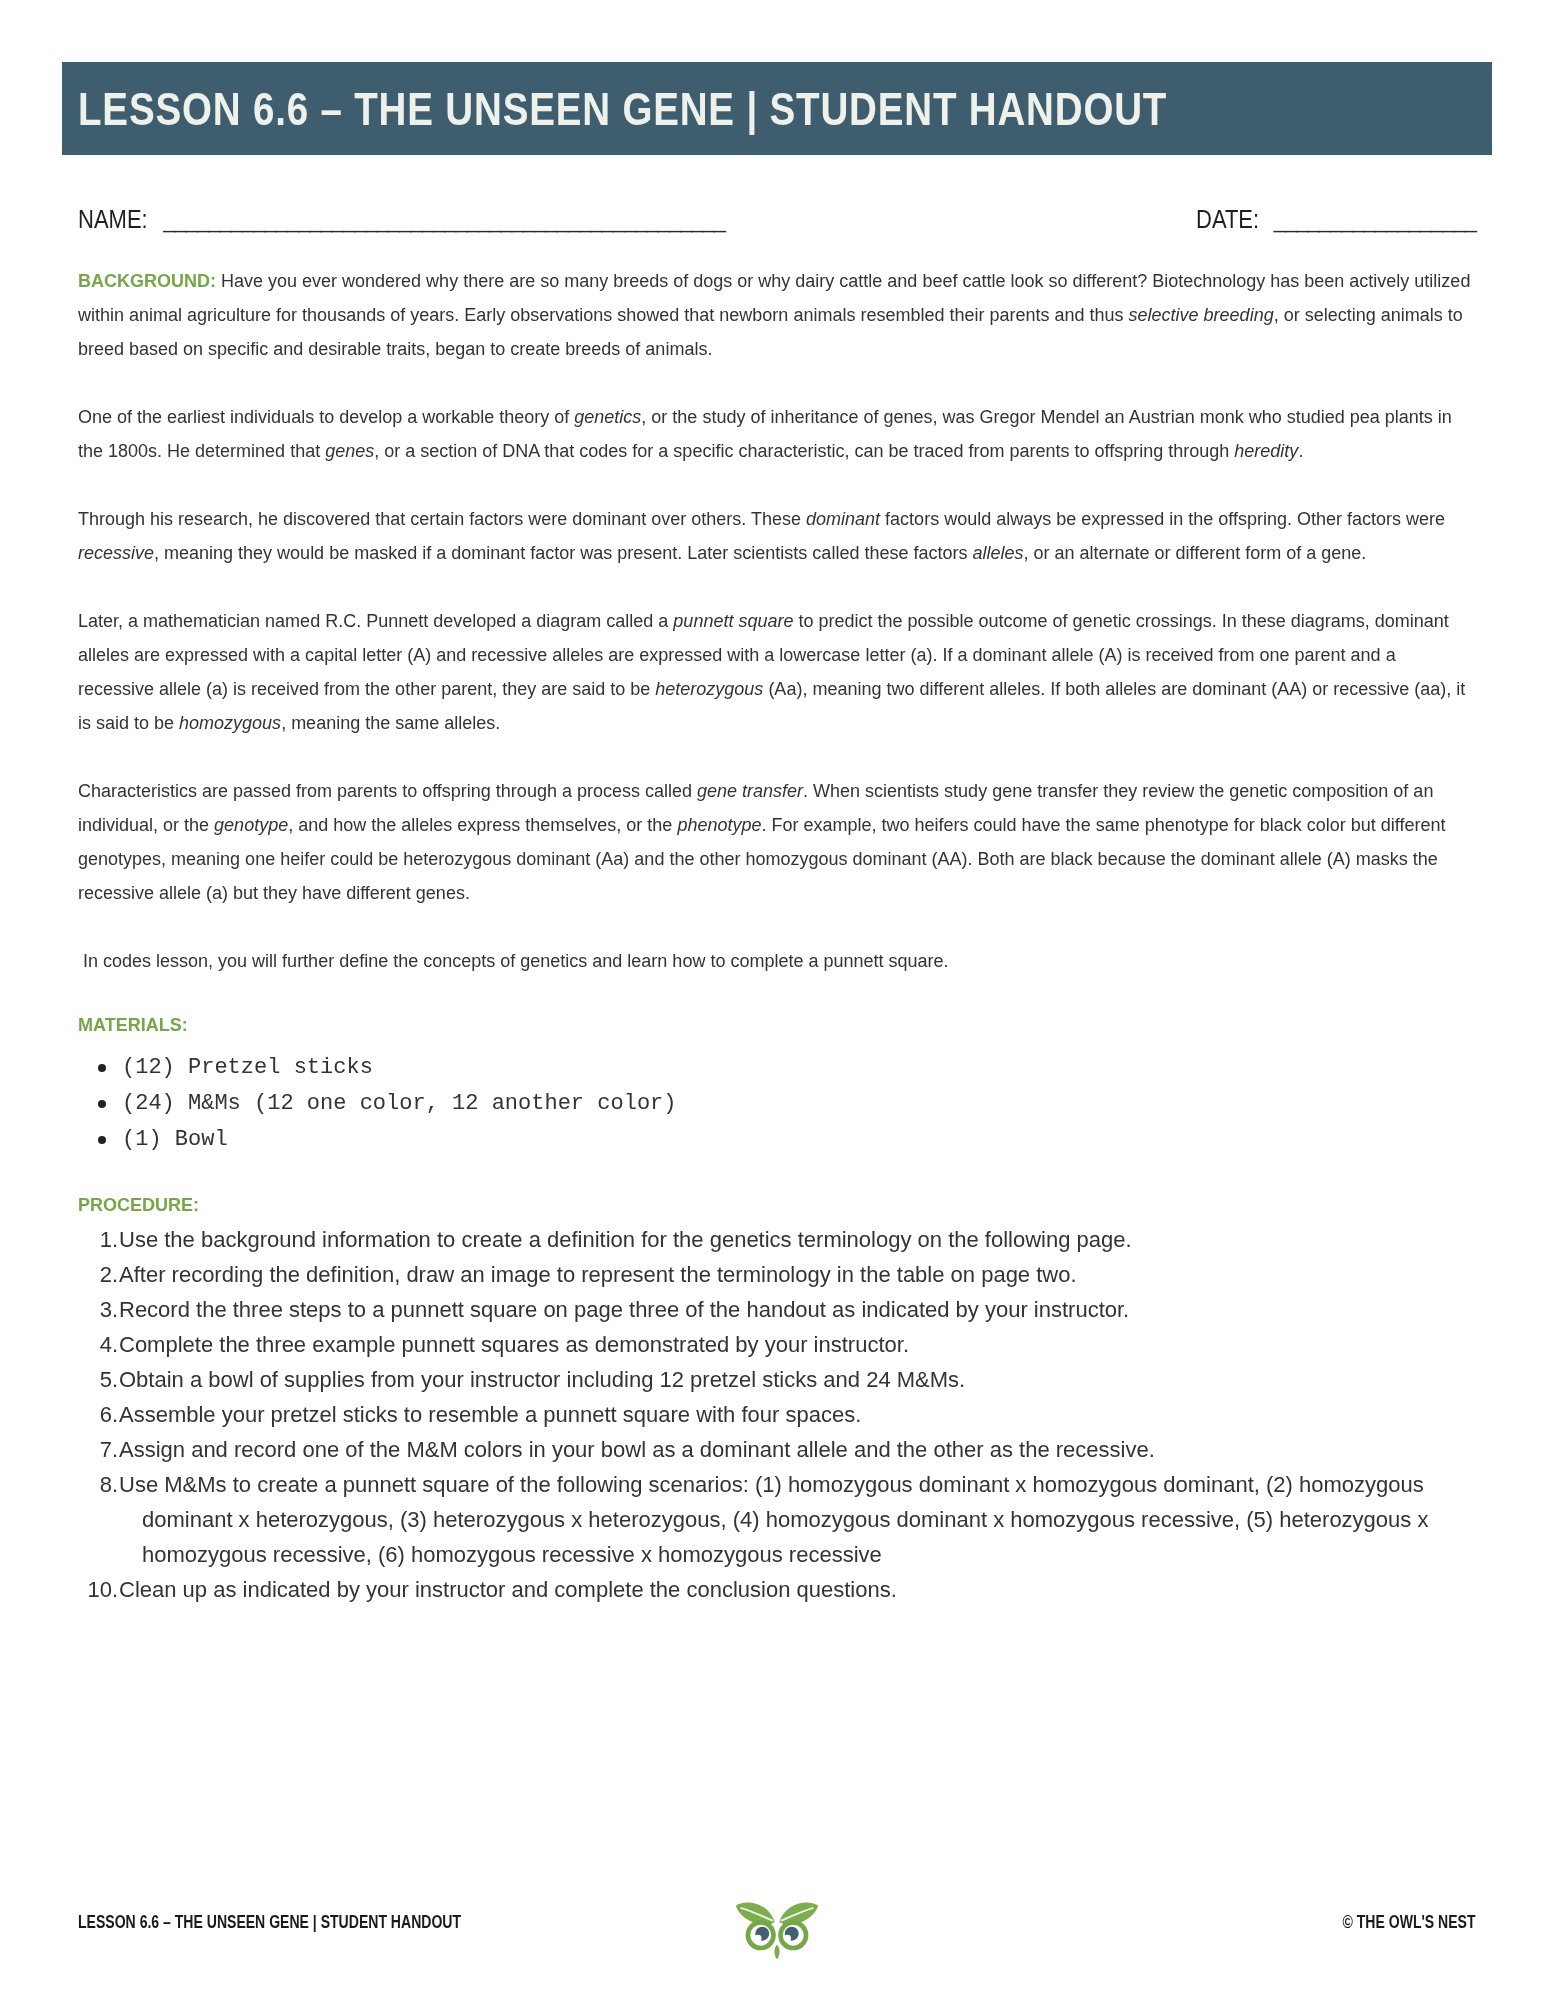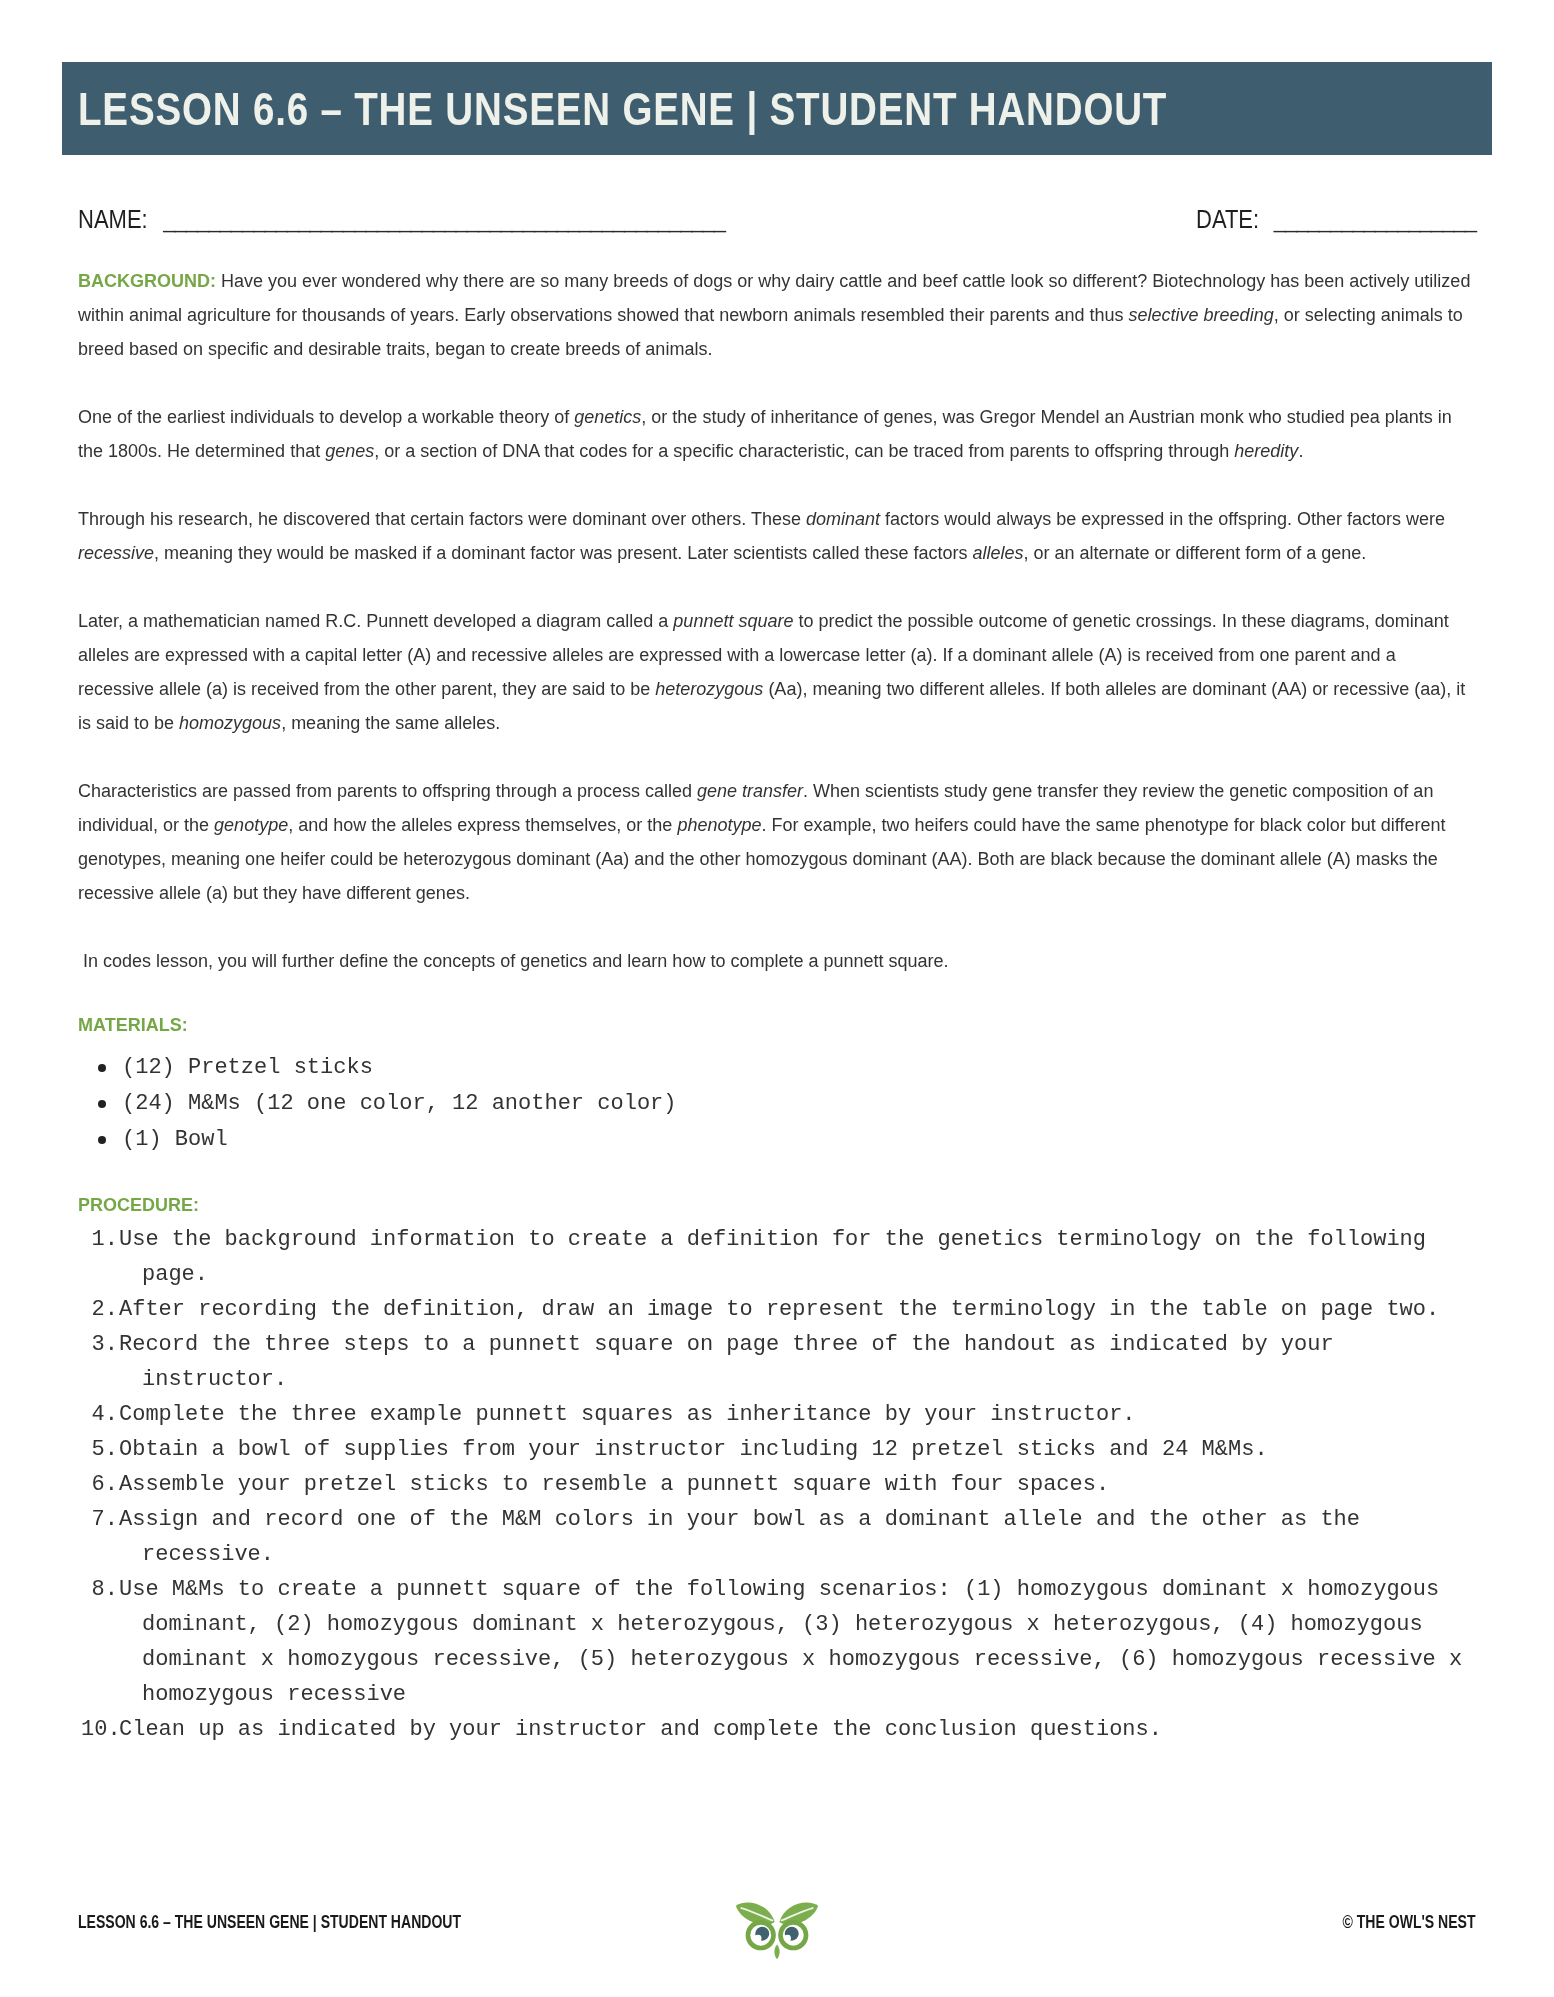--- a/index.html
+++ b/index.html
@@ -38,21 +38,21 @@
 
   
   ul.materials{list-style:none;margin:8px 0 30px;padding:0 0 0 44px;font-family:Liberation Mono, monospace;}
   ul.materials li{position:relative;font-size:22px;line-height:36px;}
   ul.materials li::before{
     content:"";position:absolute;left:-24px;top:14px;width:8px;height:8px;border-radius:50%;background:#222;
   }
 
   
   ol.procedure{list-style:none;margin:0;padding:0;font-size:22px;}
-  ol.procedure li{line-height:35px;margin-left:64px;text-indent:-61px;font-family:Liberation Mono, monospace;}
+  ol.procedure li{line-height:35px;margin-left:64px;text-indent:-61px;}
   .step-num{display:inline-block;width:37px;text-align:right;text-indent:0;padding-right:1px;}
 
   
   .footer{position:absolute;left:78px;right:78px;top:1898px;height:64px;}
   .footer-left,.footer-right{
     position:absolute;top:14px;font-size:18px;font-weight:bold;color:#1a1a1a;white-space:nowrap;
   }
   .footer-left{left:0;transform:scaleX(0.78);transform-origin:0 50%;}
   .footer-right{right:0;transform:scaleX(0.78);transform-origin:100% 50%;}
   .footer-logo{position:absolute;left:50%;top:0;transform:translateX(-50%);}
@@ -93,21 +93,21 @@
         <li><span>(24) M&amp;Ms (12 one color, 12 another color)</span></li>
         <li><span>(1) Bowl</span></li>
       </ul>
 
     <h2 class="section-heading">PROCEDURE:</h2>
     <ol class="procedure">
 
     <li><span class="step-num">1.</span><span>Use the background information to create a definition for the genetics terminology on the following page.</span></li>
         <li><span class="step-num">2.</span><span>After recording the definition, draw an image to represent the terminology in the table on page two.</span></li>
         <li><span class="step-num">3.</span><span>Record the three steps to a punnett square on page three of the handout as indicated by your instructor.</span></li>
-        <li><span class="step-num">4.</span><span>Complete the three example punnett squares as inheritance by your instructor.</span></li>
+        <li><span class="step-num">4.</span><span>Complete the three example punnett squares as demonstrated by your instructor.</span></li>
         <li><span class="step-num">5.</span><span>Obtain a bowl of supplies from your instructor including 12 pretzel sticks and 24 M&amp;Ms.</span></li>
         <li><span class="step-num">6.</span><span>Assemble your pretzel sticks to resemble a punnett square with four spaces.</span></li>
         <li><span class="step-num">7.</span><span>Assign and record one of the M&amp;M colors in your bowl as a dominant allele and the other as the recessive.</span></li>
         <li><span class="step-num">8.</span><span>Use M&amp;Ms to create a punnett square of the following scenarios: (1) homozygous dominant x homozygous dominant, (2) homozygous dominant x heterozygous, (3) heterozygous x heterozygous, (4) homozygous dominant x homozygous recessive, (5) heterozygous x homozygous recessive, (6) homozygous recessive x homozygous recessive</span></li>
         <li><span class="step-num">10.</span><span>Clean up as indicated by your instructor and complete the conclusion questions.</span></li>
       </ol>
 
   </div>
 </div>
 

